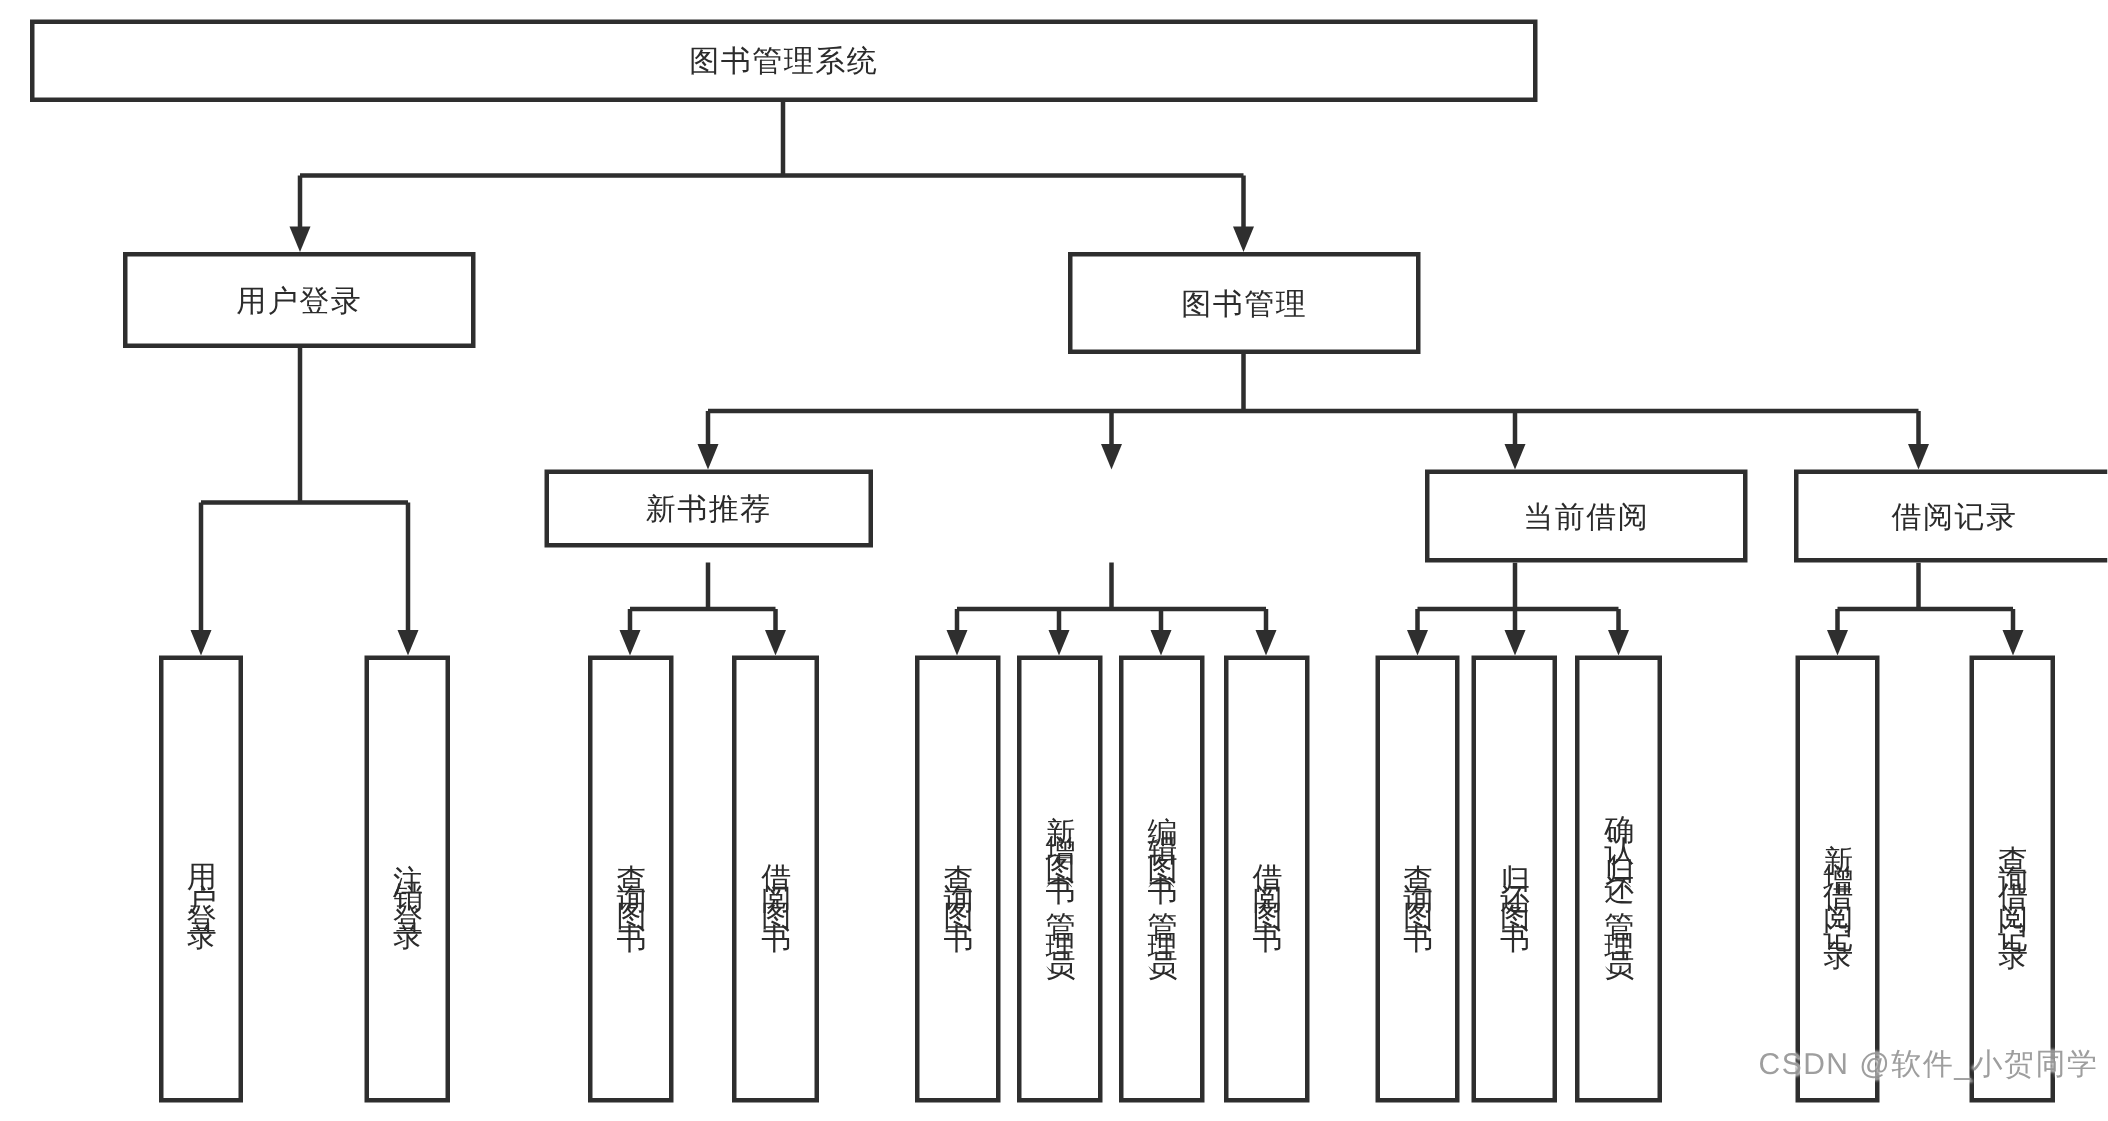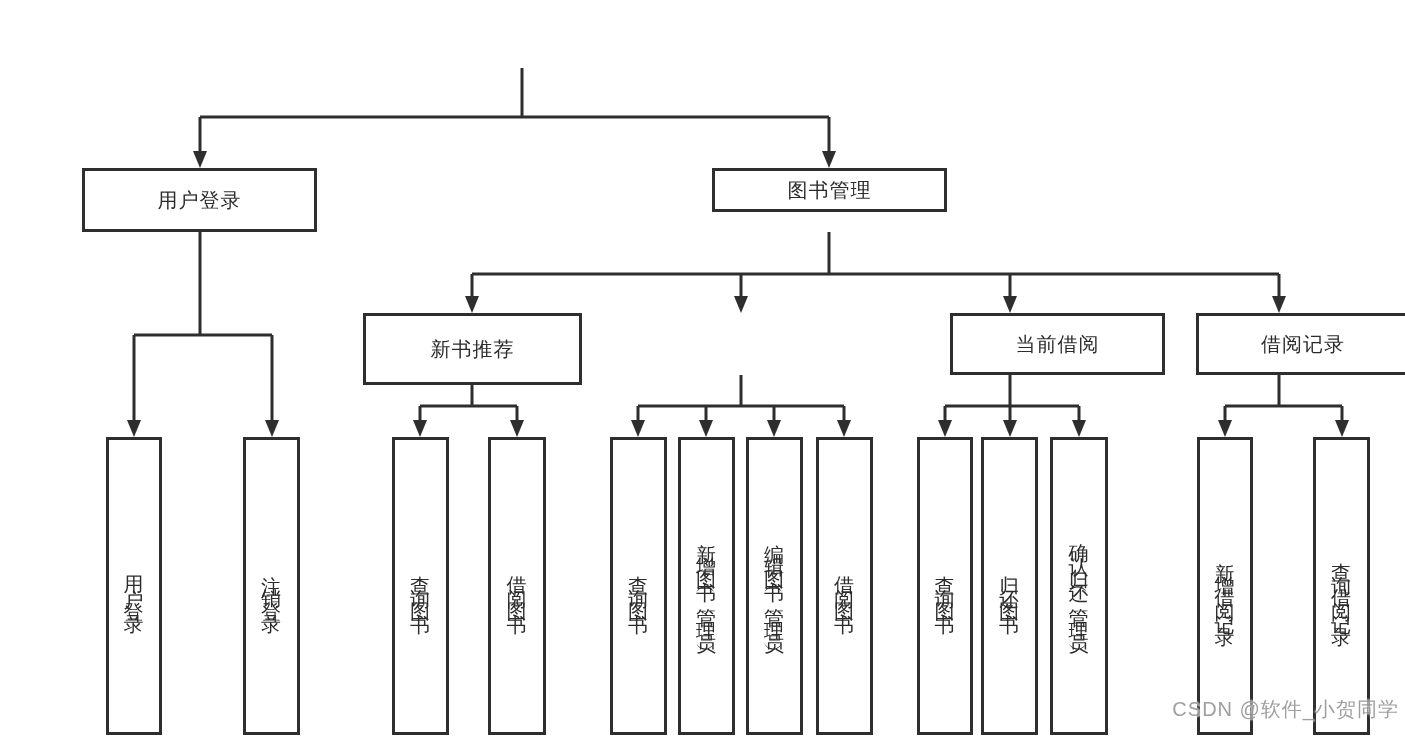--- a/index.html
+++ b/index.html
@@ -87,29 +87,32 @@
       <polygon points="767,420 781,420 774,437"></polygon>
       <polygon points="837,420 851,420 844,437"></polygon>
       <polygon points="938,420 952,420 945,437"></polygon>
       <polygon points="1003,420 1017,420 1010,437"></polygon>
       <polygon points="1072,420 1086,420 1079,437"></polygon>
       <polygon points="1218,420 1232,420 1225,437"></polygon>
       <polygon points="1335,420 1349,420 1342,437"></polygon>
     </g>
   </svg>
 
+  <div class="node hbox" style="left:20px; top:13px; width:1005px; height:55px;">
+    <span>图书管理系统</span>
+  </div>
 
   <div class="node hbox" style="left:82px; top:168px; width:235px; height:64px;">
     <span>用户登录</span>
   </div>
-  <div class="node hbox" style="left:712px; top:168px; width:235px; height:44px;">
+  <div class="node hbox" style="left:712px; top:168px; width:235px; height:68px;">
     <span>图书管理</span>
   </div>
 
-  <div class="node hbox" style="left:363px; top:313px; width:219px; height:72px;">
+  <div class="node hbox" style="left:363px; top:313px; width:219px; height:52px;">
     <span>新书推荐</span>
   </div>
   <div class="node hbox" style="left:902px; top:313px; width:215px; height:62px;margin-left:48px;">
     <span>当前借阅</span>
   </div>
   <div class="node hbox" style="left:1172px; top:313px; width:214px; height:62px;margin-left:24px;">
     <span>借阅记录</span>
   </div>
 
   <div class="node vbox" style="left:106px; top:437px; width:56px; height:298px;">

